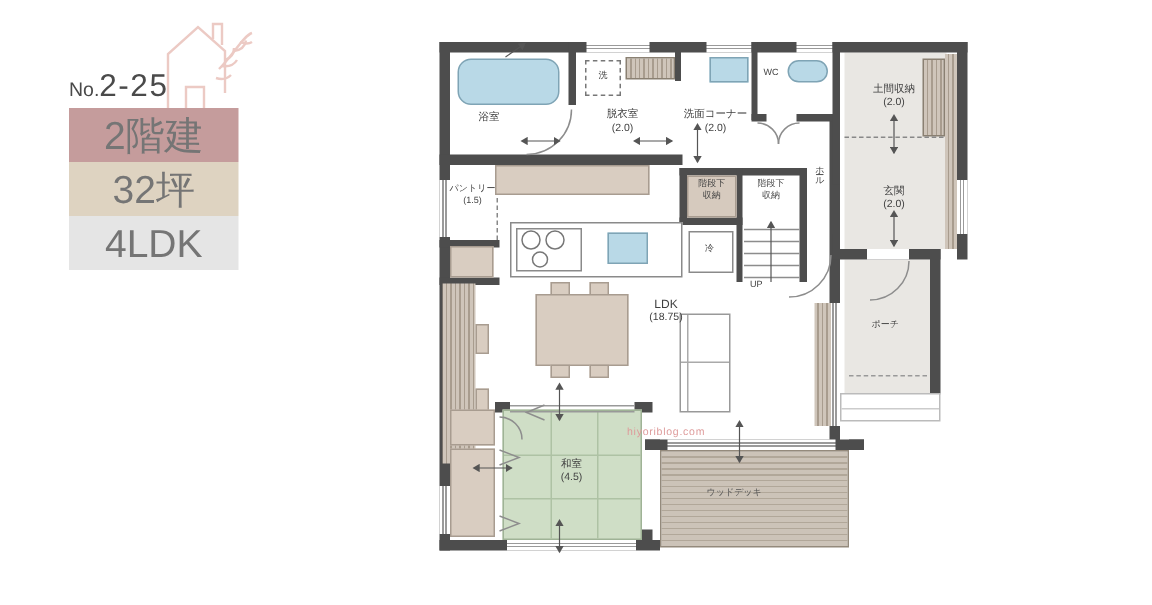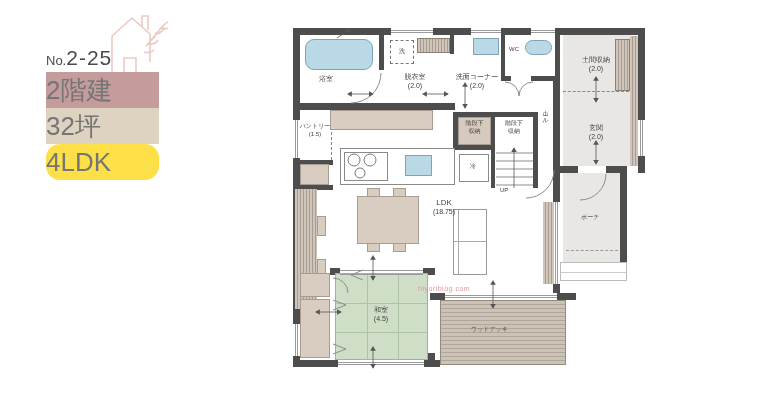--- a/index.html
+++ b/index.html
@@ -3,24 +3,24 @@
 <meta charset="utf-8">
 <style>
   html,body{margin:0;padding:0;}
   body{width:768px;height:403px;background:#ffffff;position:relative;overflow:hidden;
        font-family:"Liberation Sans","DejaVu Sans",sans-serif;}
   
   .plan-no{position:absolute;left:46px;top:46px;color:#4a4a4a;}
   .plan-no .pre{font-size:13px;}
   .plan-no .num{font-size:21px;letter-spacing:1px;}
   .badge{position:absolute;left:46px;width:113px;height:36px;display:flex;align-items:center;
-         justify-content:flex-start;font-size:26px;color:#757575;}
+         justify-content:center;font-size:26px;color:#757575;}
   .badge1{top:72px;background:#c59c9c;}
   .badge2{top:108px;background:#ded3c1;}
-  .badge3{top:144px;background:#fde047;border-radius:14px;}
+  .badge3{top:144px;background:#e5e5e5;}
   .house-logo{position:absolute;left:98px;top:6px;}
   
   .plan{position:absolute;left:293px;top:28px;width:357px;height:348px;background:#ffffff;}
   .wall{position:absolute;background:#4d4d4d;}
   .win-h{position:absolute;background:#fff;height:7px;
          background:linear-gradient(#fff 2px,#9a9a9a 2px,#9a9a9a 3px,#fff 3px,#fff 4px,#9a9a9a 4px,#9a9a9a 5px,#fff 5px);}
   .win-v{position:absolute;background:#fff;width:7px;
          background:linear-gradient(90deg,#fff 2px,#9a9a9a 2px,#9a9a9a 3px,#fff 3px,#fff 4px,#9a9a9a 4px,#9a9a9a 5px,#fff 5px);}
   .room-gray{position:absolute;background:#e9e7e3;}
   .furn{position:absolute;background:#d9cdc1;border:1px solid #a89c90;box-sizing:border-box;}

